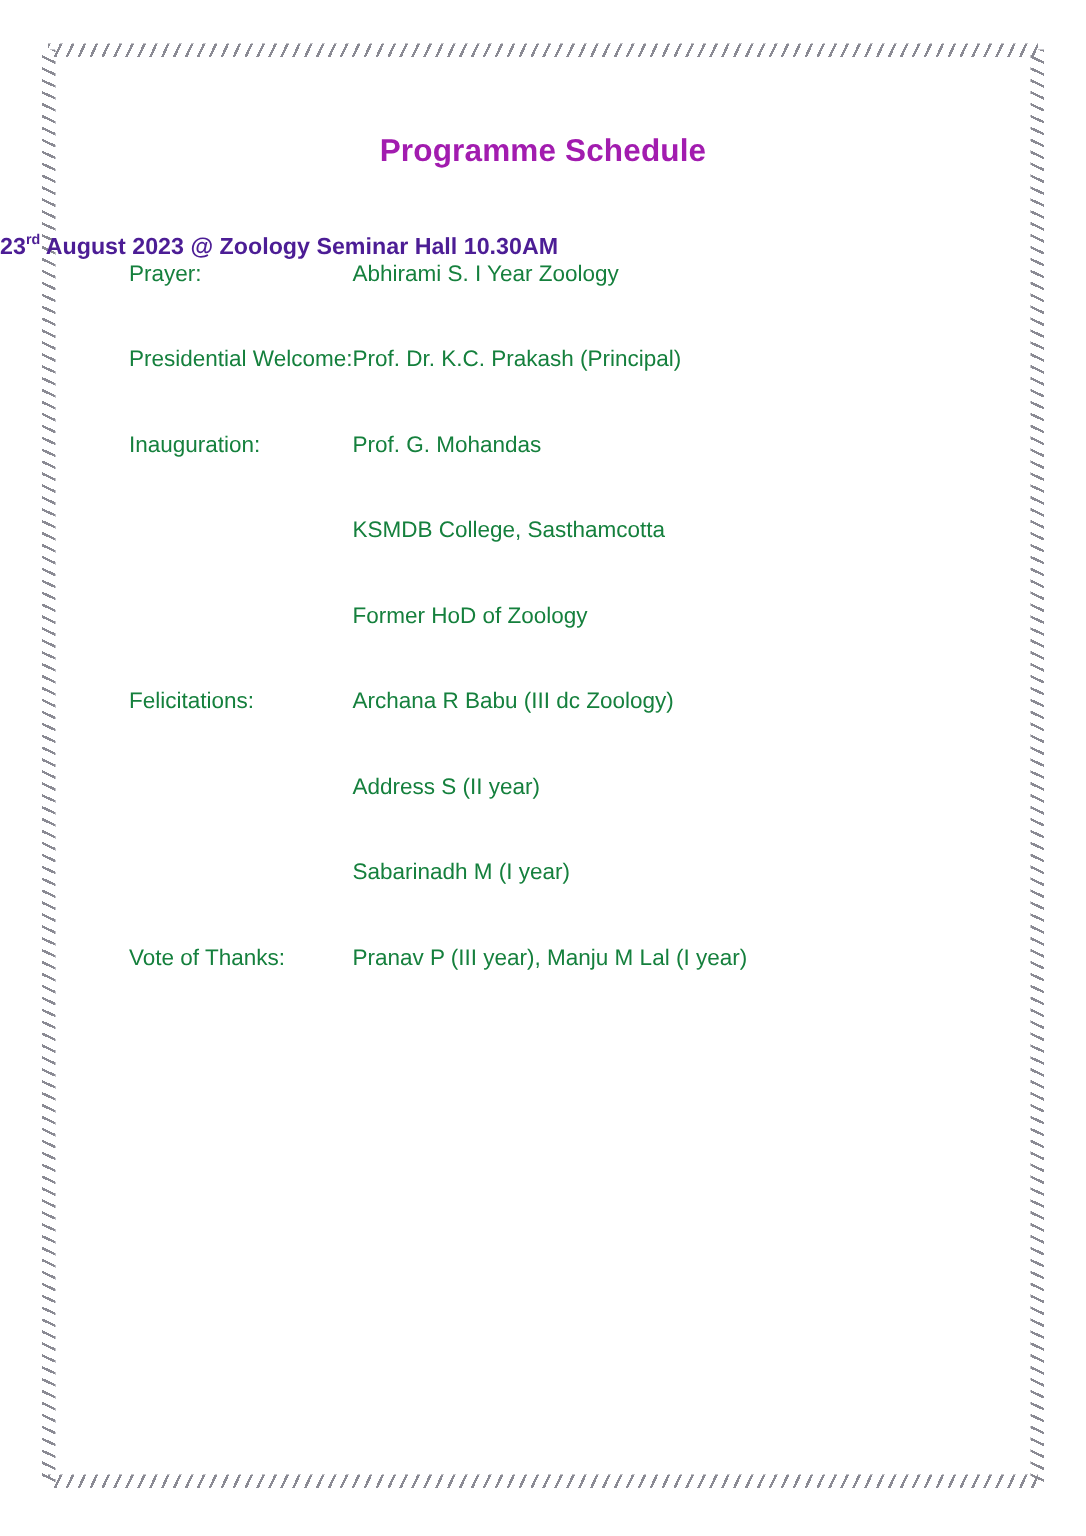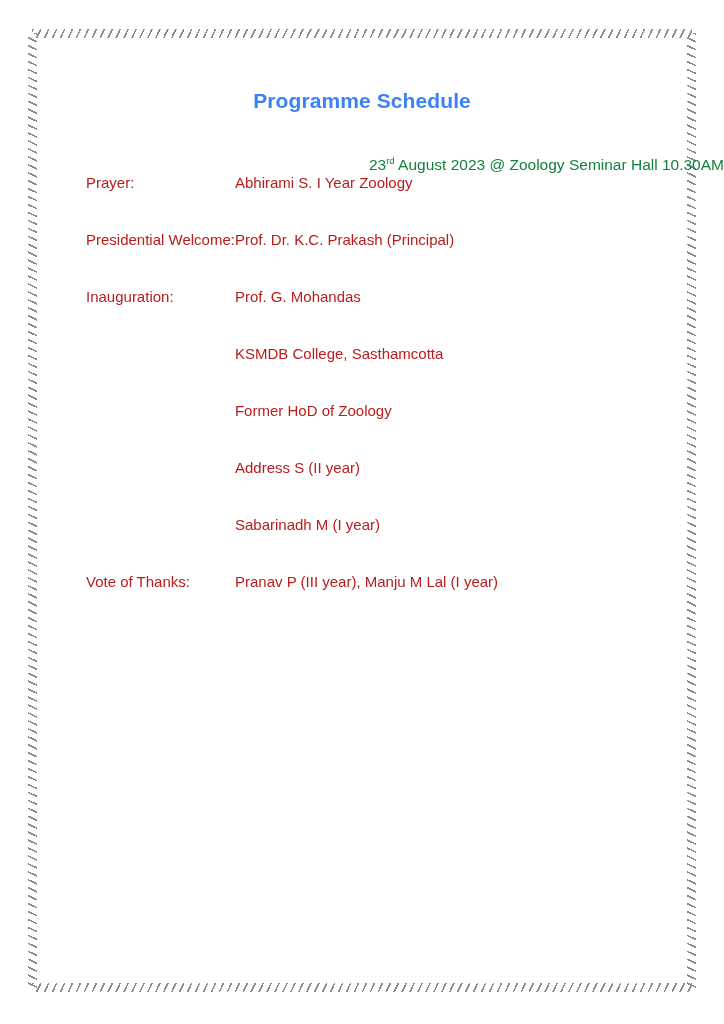--- a/index.html
+++ b/index.html
@@ -69,51 +69,51 @@
     width: 724px;
   }
 
   #doc-title {
     text-align: center;
     font-size: 21px;
     font-weight: bold;
     letter-spacing: 0.1px;
     margin: 0;
     padding-top: 89px;
-    color: #3b82f6;
+    color: #a21caf;
   }
 
   #doc-subtitle {
-    text-align: right;
+    text-align: left;
     font-size: 15.5px;
-    font-weight: normal;
+    font-weight: bold;
     margin: 0;
     padding-top: 43px;
-    color: #15803d;
+    color: #4c1d95;
   }
   #doc-subtitle sup {
     font-size: 9.5px;
     vertical-align: super;
     line-height: 0;
   }
 
   #schedule-table {
     margin: 0;
     padding-top: 74px;
     border-collapse: collapse;
     width: 100%;
   }
   .schedule-row { height: 57px; }
   .schedule-label,
   .schedule-value {
     font-size: 15px;
     vertical-align: top;
     padding: 0;
     white-space: nowrap;
-    color: #b91c1c;
+    color: #15803d;
   }
   .schedule-label {
     width: 220px;
     padding-left: 86px;
     box-sizing: border-box;
   }
   .schedule-value {
     padding-left: 0;
   }
   .is-bold { font-weight: normal; }
@@ -152,20 +152,24 @@
         </tr>
         <tr class="schedule-row">
           <td class="schedule-label"></td>
           <td class="schedule-value is-bold">KSMDB College, Sasthamcotta</td>
         </tr>
         <tr class="schedule-row">
           <td class="schedule-label"></td>
           <td class="schedule-value is-bold">Former HoD of Zoology</td>
         </tr>
         <tr class="schedule-row">
+          <td class="schedule-label">Felicitations:</td>
+          <td class="schedule-value">Archana R Babu (III dc Zoology)</td>
+        </tr>
+        <tr class="schedule-row">
           <td class="schedule-label"></td>
           <td class="schedule-value">Address S (II year)</td>
         </tr>
         <tr class="schedule-row">
           <td class="schedule-label"></td>
           <td class="schedule-value">Sabarinadh M (I year)</td>
         </tr>
         <tr class="schedule-row">
           <td class="schedule-label">Vote of Thanks:</td>
           <td class="schedule-value">Pranav P (III year), Manju M Lal (I year)</td>

